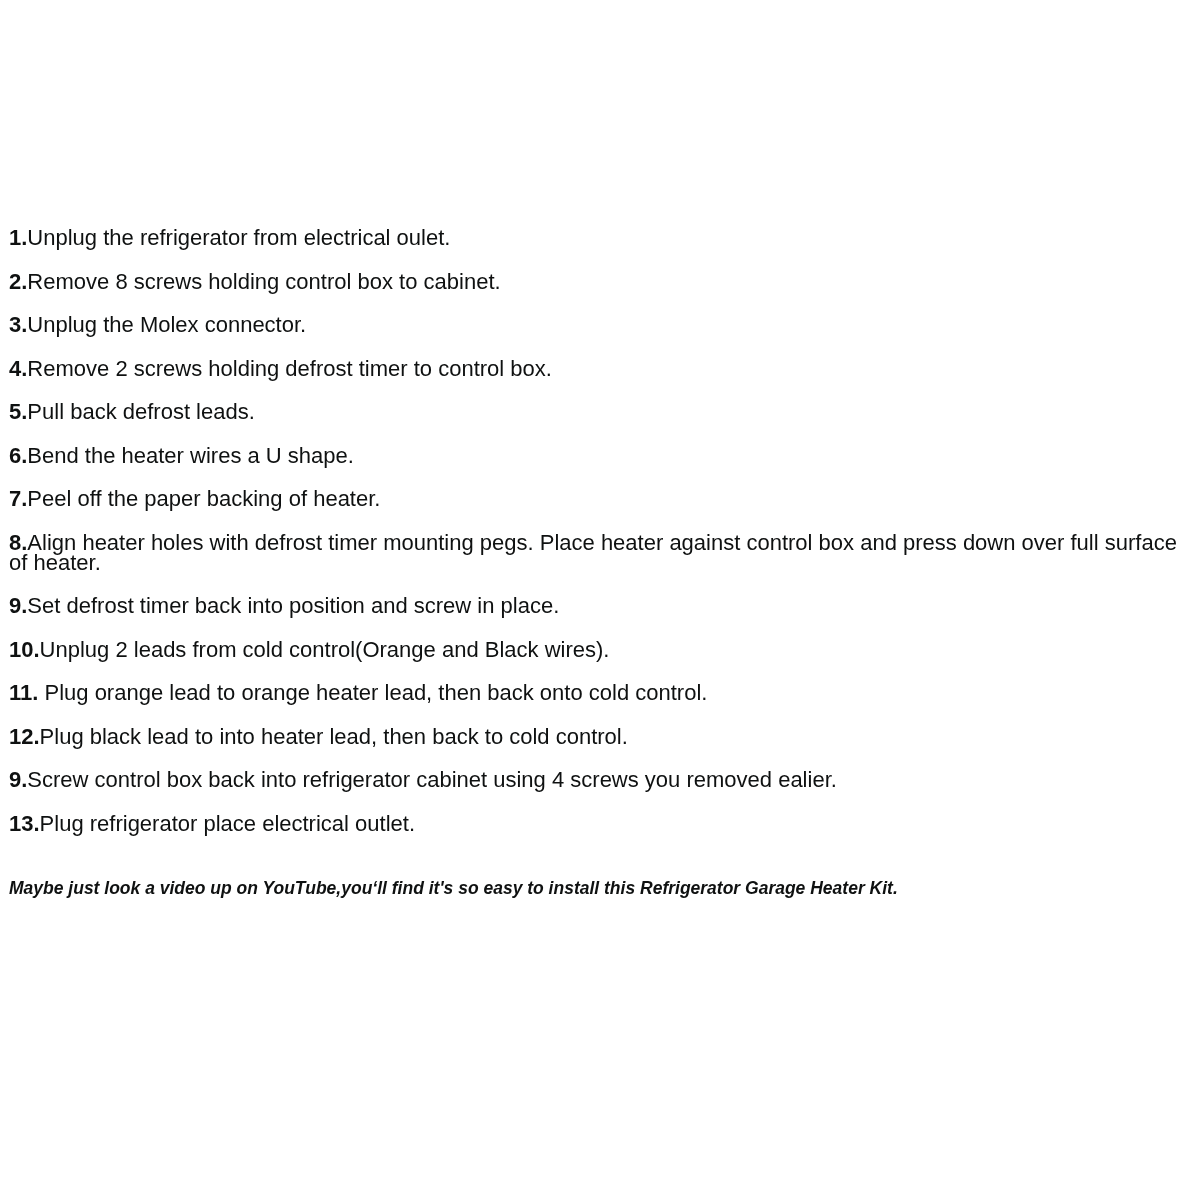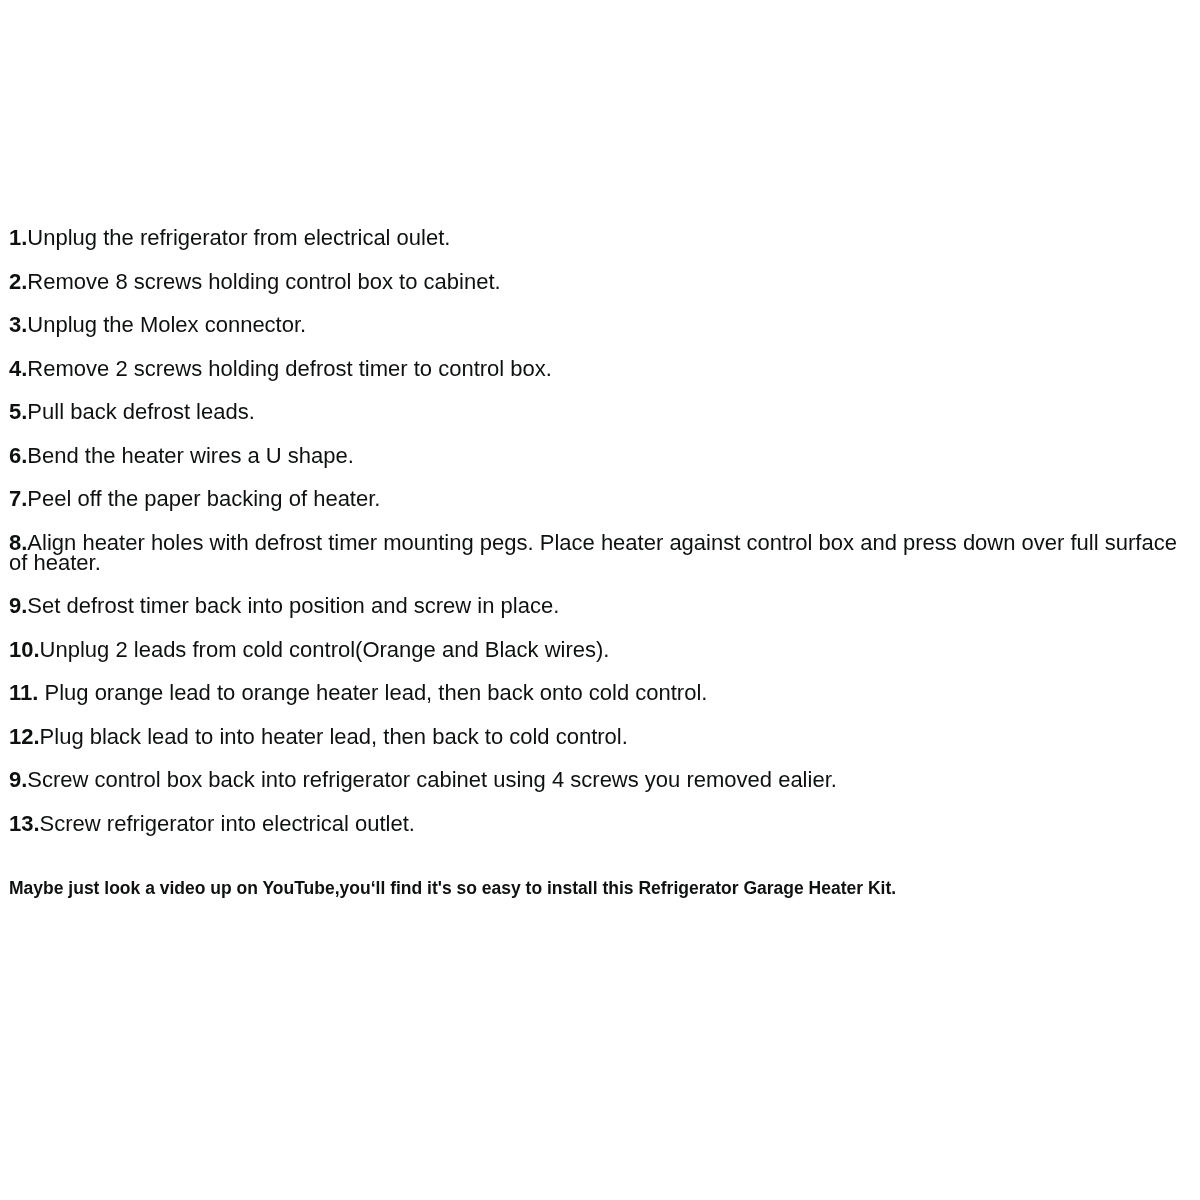--- a/index.html
+++ b/index.html
@@ -30,20 +30,21 @@
     margin: 0 0 23.5px 0;
     white-space: pre-wrap;
   }
   .step .num {
     font-weight: 700;
   }
   .note {
     font-size: 17.5px;
     line-height: 20px;
     font-weight: 700;
+    font-style: italic;
     margin: 44px 0 0 0;
   }
 </style>
 </head>
 <body>
 
 <div class="doc">
 
   <div class="step"><span class="num">1.</span><span>Unplug the refrigerator from electrical oulet.</span></div>
   <div class="step"><span class="num">2.</span><span>Remove 8 screws holding control box to cabinet.</span></div>
@@ -51,16 +52,16 @@
   <div class="step"><span class="num">4.</span><span>Remove 2 screws holding defrost timer to control box.</span></div>
   <div class="step"><span class="num">5.</span><span>Pull back defrost leads.</span></div>
   <div class="step"><span class="num">6.</span><span>Bend the heater wires a U shape.</span></div>
   <div class="step"><span class="num">7.</span><span>Peel off the paper backing of heater.</span></div>
   <div class="step"><span class="num">8.</span><span>Align heater holes with defrost timer mounting pegs. Place heater against control box and press down over full surface of heater.</span></div>
   <div class="step"><span class="num">9.</span><span>Set defrost timer back into position and screw in place.</span></div>
   <div class="step"><span class="num">10.</span><span>Unplug 2 leads from cold control(Orange and Black wires).</span></div>
   <div class="step"><span class="num">11.</span><span> Plug orange lead to orange heater lead, then back onto cold control.</span></div>
   <div class="step"><span class="num">12.</span><span>Plug black lead to into heater lead, then back to cold control.</span></div>
   <div class="step"><span class="num">9.</span><span>Screw control box back into refrigerator cabinet using 4 screws you removed ealier.</span></div>
-  <div class="step"><span class="num">13.</span><span>Screw refrigerator into electrical outlet.</span></div>
+  <div class="step"><span class="num">13.</span><span>Plug refrigerator place electrical outlet.</span></div>
 
   <div class="note">Maybe just look a video up on YouTube,you‘ll find it's so easy to install this Refrigerator Garage Heater Kit.</div>
 </div>
 
 </body></html>

